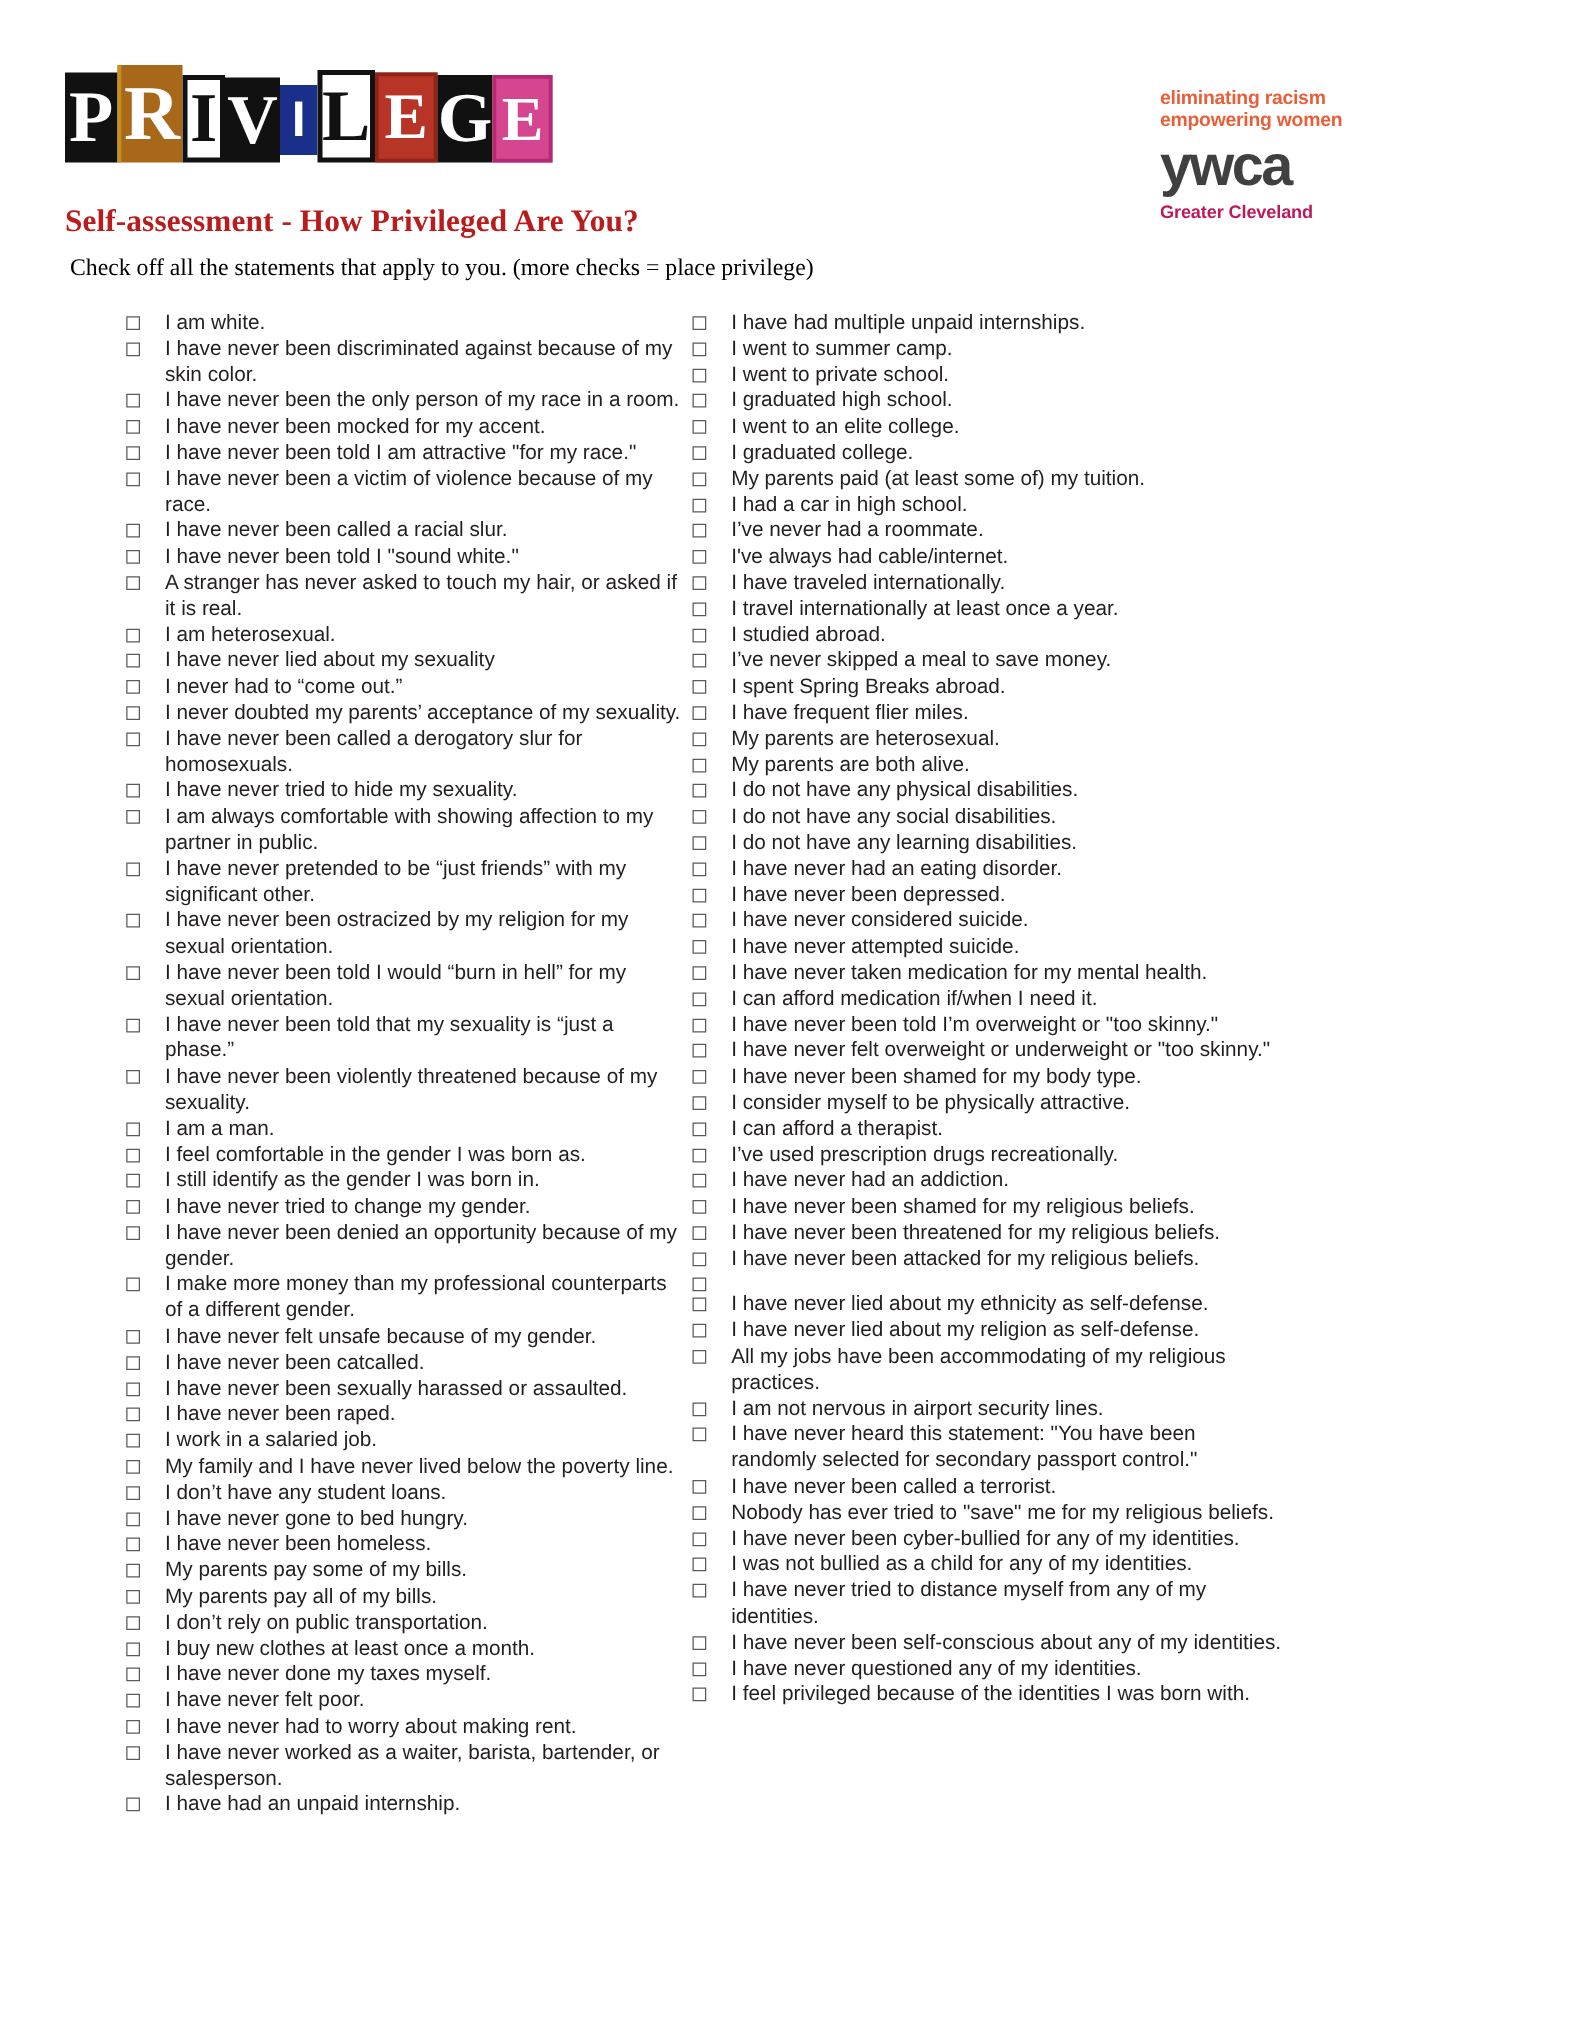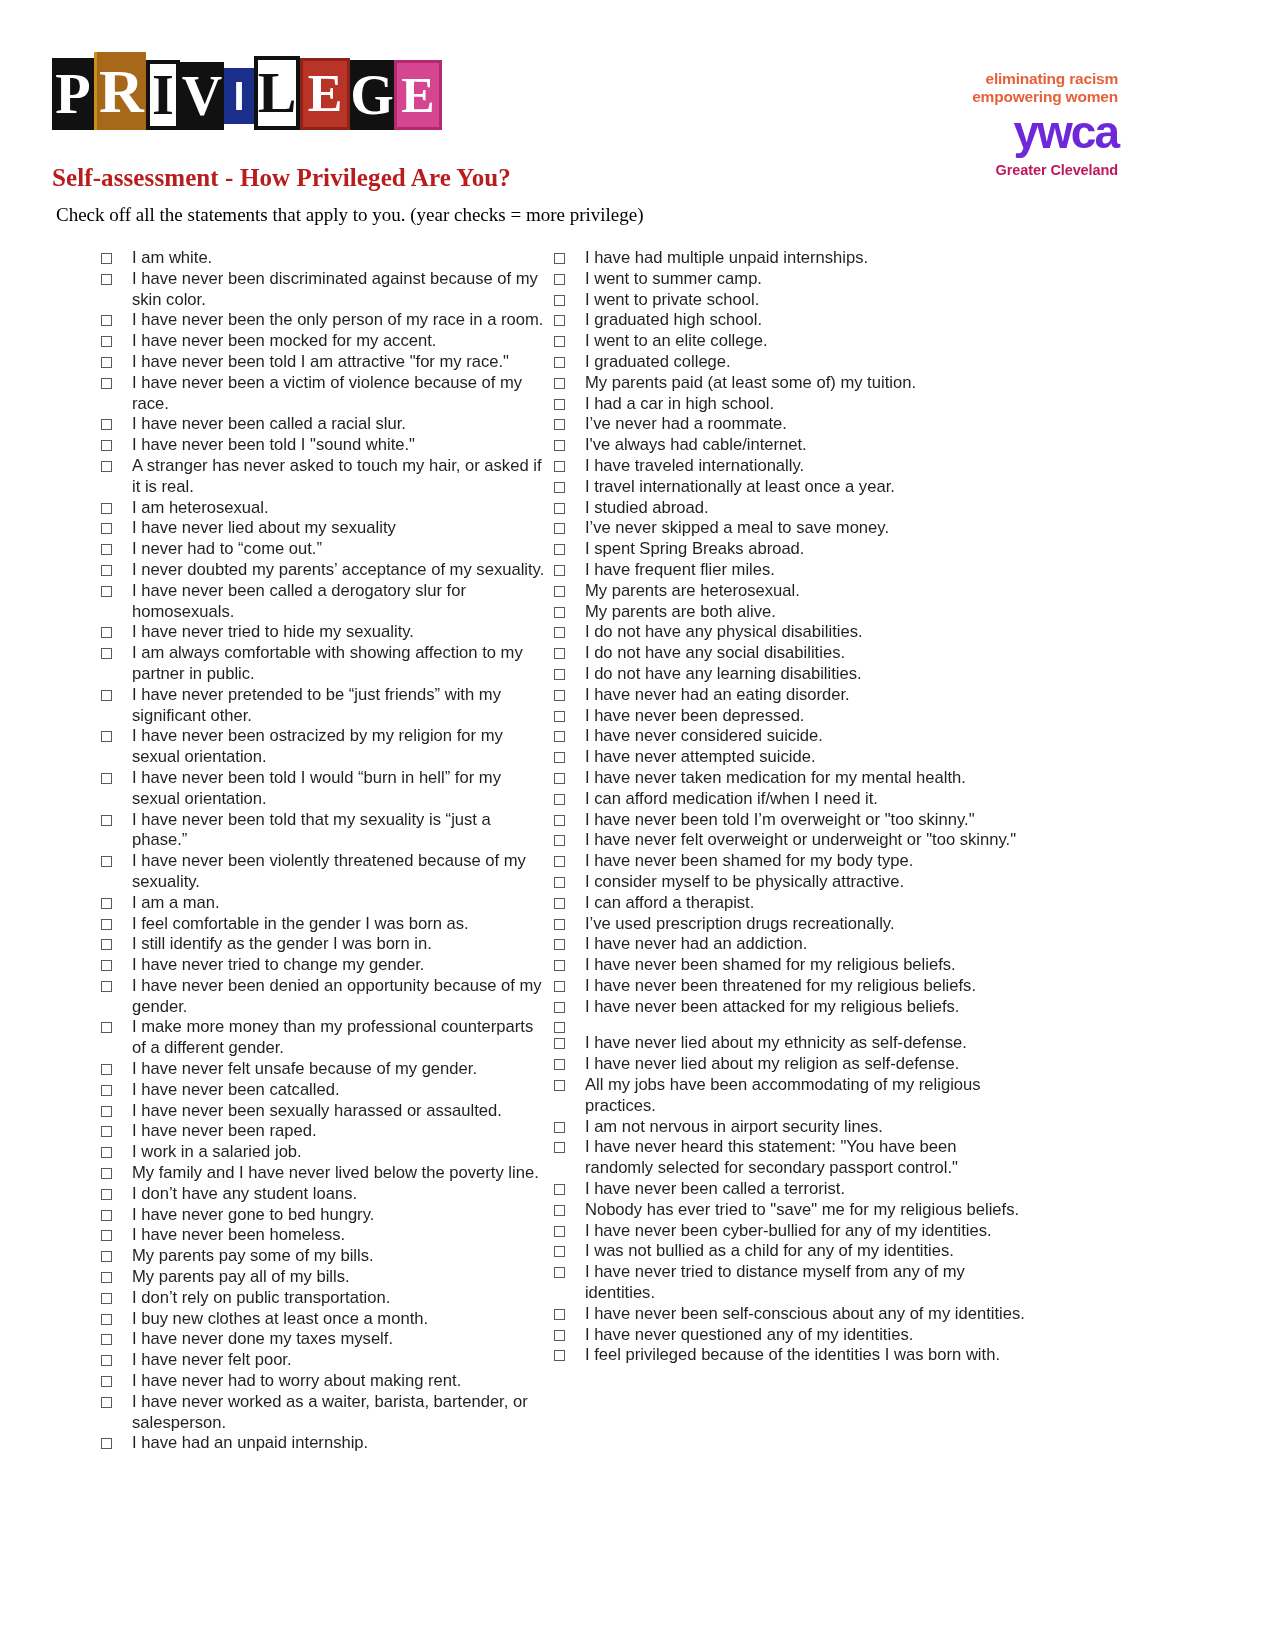--- a/index.html
+++ b/index.html
@@ -55,36 +55,36 @@
   .rl-l  { width: 46px; height: 74px; background:#fff; color:#111; font-size:58px; border:4px solid #111; font-family:"Liberation Serif",serif;}
   .rl-e1 { width: 50px; height: 72px; background:#b83426; color:#fff; font-size:52px; border:3px solid #8e2319; font-family:"Liberation Serif",serif;}
   .rl-g  { width: 44px; height: 70px; background:#111; color:#fff; font-size:56px; font-family:"Liberation Serif",serif;}
   .rl-e2 { width: 48px; height: 70px; background:#d6458f; color:#fff; font-size:50px; border:3px solid #b32a72; font-family:"Liberation Serif",serif;}
 
   .ywca {
     position: absolute;
     right: 143px;
     top: 70px;
     width: 190px;
-    text-align: right;
+    text-align: left;
   }
   .ywca-tag {
     font-family: "Liberation Sans", sans-serif;
     font-weight: bold;
     font-size: 15.5px;
     line-height: 18px;
     color: #e8603a;
     letter-spacing: -0.2px;
   }
   .ywca-mark {
     font-family: "Liberation Sans", sans-serif;
     font-weight: bold;
     font-size: 46px;
     line-height: 46px;
-    color: #6d28d9;
+    color: #404040;
     letter-spacing: -2px;
     margin-top: 3px;
   }
   .ywca-sub {
     font-family: "Liberation Sans", sans-serif;
     font-weight: bold;
     font-size: 14.5px;
     color: #be185d;
     margin-top: 7px;
     letter-spacing: -0.1px;
@@ -167,21 +167,21 @@
     </div>
 
     <div class="ywca">
       <div class="ywca-tag">eliminating racism</div>
       <div class="ywca-tag">empowering women</div>
       <div class="ywca-mark">ywca</div>
       <div class="ywca-sub">Greater Cleveland</div>
     </div>
 
     <div class="doc-title">Self-assessment - How Privileged Are You?</div>
-    <div class="doc-subtitle">Check off all the statements that apply to you. (year checks = more privilege)</div>
+    <div class="doc-subtitle">Check off all the statements that apply to you. (more checks = place privilege)</div>
   </div>
 
   <div class="columns">
     <div class="col col-left" id="col-left">
         <div class="item">
           <span class="cb"></span>
           <span class="item-text">I am white.</span>
         </div>
         <div class="item">
           <span class="cb"></span>

